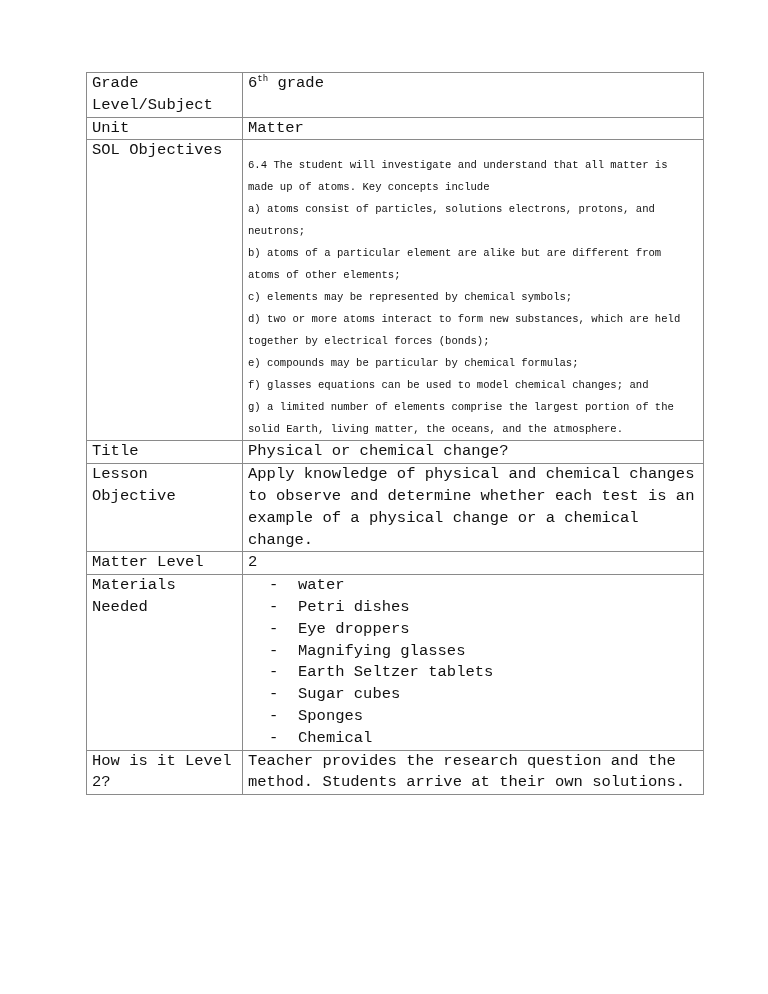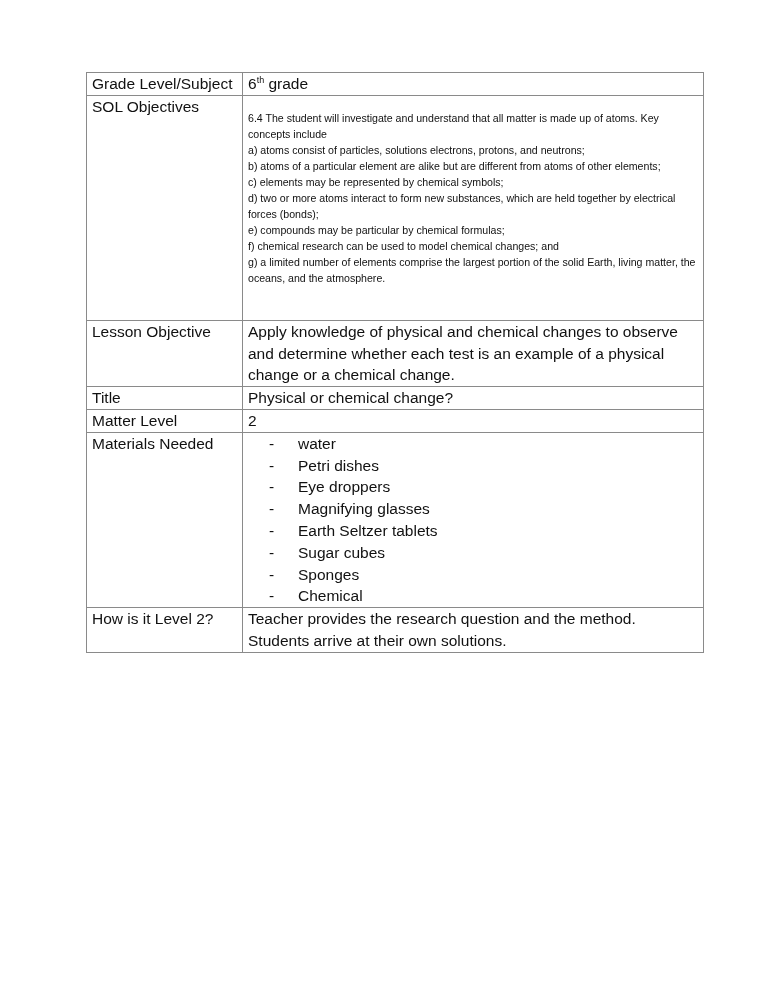--- a/index.html
+++ b/index.html
@@ -1,63 +1,67 @@
 <!DOCTYPE html>
 <html><head>
 <meta charset="utf-8">
 <style>
   html, body { margin:0; padding:0; background:#ffffff; }
   body { width:768px; height:994px; position:relative; overflow:hidden;
          font-family:"Liberation Sans", sans-serif; color:#111; }
-  .page { position:absolute; left:0; top:0; width:768px; height:994px; background:#fff; }
+  .page { position:absolute; left:0; top:0; width:768px; height:994px; background:#fff;font-family:Liberation Mono, monospace; }
   table.lesson { position:absolute; left:86px; top:72px; width:618px;
          border-collapse:collapse; table-layout:fixed; }
   table.lesson td { border:1px solid #8a8a8a; vertical-align:top; padding:0 5px;
          font-size:15.5px; line-height:21.8px; }
   td.label { width:145px; }
-  .small { font-size:10.6px; line-height:16px; }
+  .small { font-size:10.6px; line-height:22px; }
   .sol-wrap { padding-top:14px; }
   sup { font-size:9px; line-height:0; vertical-align:super;text-align:center; }
   ul.materials { list-style:none; margin:0; padding:0 0 0 21px; }
   ul.materials li { display:flex; }
   ul.materials li .dash { width:29px; flex:none; }
   .cell-text { white-space:normal; }
 </style>
 </head>
 <body>
 
 <div class="page">
 <table class="lesson">
   <tbody>
         <tr style="height:22px">
     <td class="label">Grade Level/Subject</td>
     <td><span>6</span><sup>th</sup><span> grade</span></td>
   </tr>
+  <tr style="height:22px">
+    <td class="label">Unit</td>
+    <td>Matter</td>
+  </tr>
   <tr style="height:225px">
     <td class="label">SOL Objectives</td>
     <td>
       <div class="small sol-wrap">
         <div>6.4 The student will investigate and understand that all matter is made up of atoms. Key concepts include</div>
         <div>a) atoms consist of particles, solutions electrons, protons, and neutrons;</div>
         <div>b) atoms of a particular element are alike but are different from atoms of other elements;</div>
         <div>c) elements may be represented by chemical symbols;</div>
         <div>d) two or more atoms interact to form new substances, which are held together by electrical forces (bonds);</div>
         <div>e) compounds may be particular by chemical formulas;</div>
-        <div>f) chemical research can be used to model chemical changes; and</div>
+        <div>f) glasses equations can be used to model chemical changes; and</div>
         <div>g) a limited number of elements comprise the largest portion of the solid Earth, living matter, the oceans, and the atmosphere.</div>
       </div>
     </td>
   </tr>
+  <tr style="height:22px">
+    <td class="label">Title</td>
+    <td>Physical or chemical change?</td>
+  </tr>
   <tr style="height:64px">
     <td class="label">Lesson Objective</td>
     <td class="cell-text">Apply knowledge of physical and chemical changes to observe and determine whether each test is an example of a physical change or a chemical change.</td>
-  </tr>
-  <tr style="height:22px">
-    <td class="label">Title</td>
-    <td>Physical or chemical change?</td>
   </tr>
   <tr style="height:22px">
     <td class="label">Matter Level</td>
     <td>2</td>
   </tr>
   <tr style="height:174px">
     <td class="label">Materials Needed</td>
     <td>
       <ul class="materials">
         <li>

